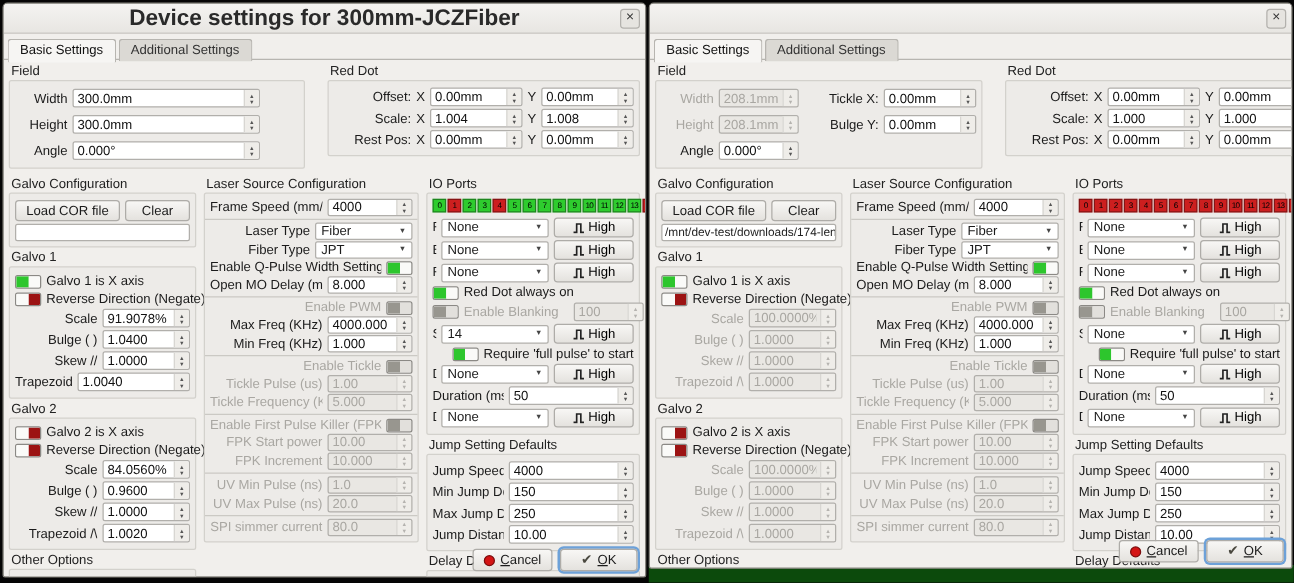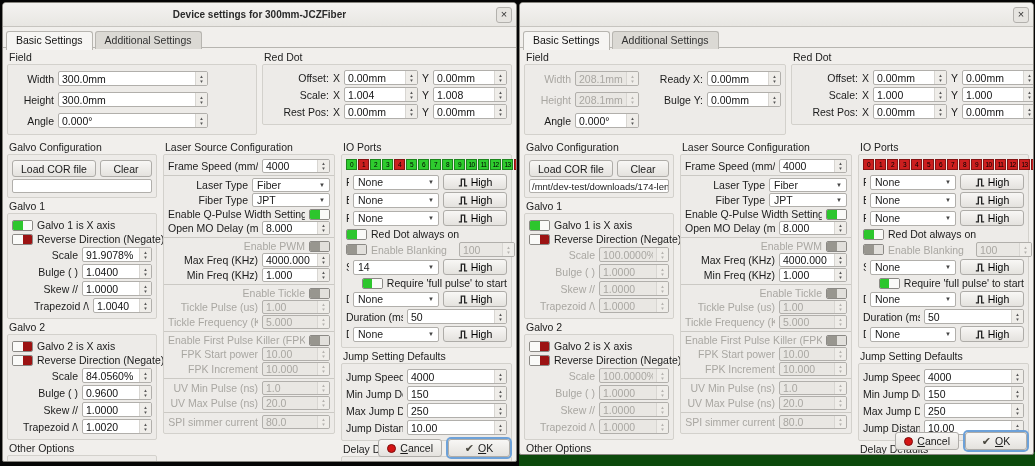--- a/index.html
+++ b/index.html
@@ -7,33 +7,33 @@
     font-family:"Liberation Sans","DejaVu Sans",sans-serif; }
   .desktop-strip { position:absolute; left:519px; top:452px; width:516px; height:14px; }
 
   .dialog { position:absolute; top:2px; background:#f1efec; border:1px solid #87857f;
     border-radius:4px 4px 2px 2px; overflow:hidden; font-size:10.5px; color:#1b1b1b; }
   #dialog-0 { left:2px; width:515px; height:460px; }
   #dialog-1 { left:519px; width:515px; height:453px; }
 
   .titlebar { position:relative; height:24px; background:linear-gradient(#f4f3f1,#e8e6e2);
     border-bottom:1px solid #c6c4bf; display:flex; align-items:center; justify-content:center; }
-  .titlebar .title { font-weight:bold; font-size:10px; color:#2a2a2a; }
+  .titlebar .title { font-weight:bold; font-size:18px; color:#2a2a2a; }
   .close-btn { position:absolute; right:4px; top:4px; width:16px; height:16px;
     background:#e6e4e0; border:1px solid #b3b1ad; border-radius:3px; font-size:11px;
     line-height:13px; text-align:center; color:#333; cursor:default; }
 
   .tabs { padding:3px 3px 0 3px; border-bottom:1px solid #b7b5b0; height:21px; }
   .tab { display:inline-block; padding:2px 9px 3px; margin-right:2px; border:1px solid #b7b5b0;
     border-bottom:none; border-radius:3px 3px 0 0; background:#dbd9d4; position:relative; top:1px;
     font-size:10.5px; color:#333; }
   .tab.active { background:#f6f5f3; color:#111; padding-bottom:4px; }
 
   .content { padding:1px 4px; position:relative; }
-  .top-row { display:flex; gap:5px; margin:1px 0 3px; }
+  .top-row { display:flex; gap:18px; margin:1px 0 3px; }
   .main-row { display:flex; gap:6px; align-items:flex-start; }
   .col1 { width:150px; flex:none; }
   .col2 { width:172px; flex:none; }
   .col3 { flex:1; min-width:0; }
 
   .group { margin-bottom:2px; }
   .group-title { font-size:10.5px; color:#222; margin:1px 0 1px 2px; white-space:nowrap; }
   .group-panel { border:1px solid #d3d1cc; background:#edebe8; border-radius:2px; padding:3px 4px; }
 
   .row { display:flex; align-items:center; gap:4px; margin:2px 0; white-space:nowrap; }
@@ -265,21 +265,21 @@
                 <div class="spinbox" style="width: 70px;">
                   <input value="1.0000" style="">
                   <div class="arrows">
                     <span>▲</span>
                     <span>▼</span>
                   </div>
                 </div>
               </div>
               <div class="row">
                 <span class="lbl">Trapezoid /\</span>
-                <div class="spinbox" style="width: 59px;">
+                <div class="spinbox" style="width: 90px;">
                   <input value="1.0040" style="">
                   <div class="arrows">
                     <span>▲</span>
                     <span>▼</span>
                   </div>
                 </div>
               </div>
             </div>
           </section>
           <section class="group">
@@ -760,21 +760,21 @@
                     <input value="0.000°" style="">
                     <div class="arrows">
                       <span>▲</span>
                       <span>▼</span>
                     </div>
                   </div>
                 </div>
               </div>
               <div class="fcol">
                 <div class="row">
-                  <span class="lbl" style="min-width: 50px;">Ready X:</span>
+                  <span class="lbl" style="min-width: 50px;">Tickle X:</span>
                   <div class="spinbox" style="width: 74px;">
                     <input value="0.00mm" style="">
                     <div class="arrows">
                       <span>▲</span>
                       <span>▼</span>
                     </div>
                   </div>
                 </div>
                 <div class="row">
                   <span class="lbl" style="min-width: 50px;">Bulge Y:</span>

